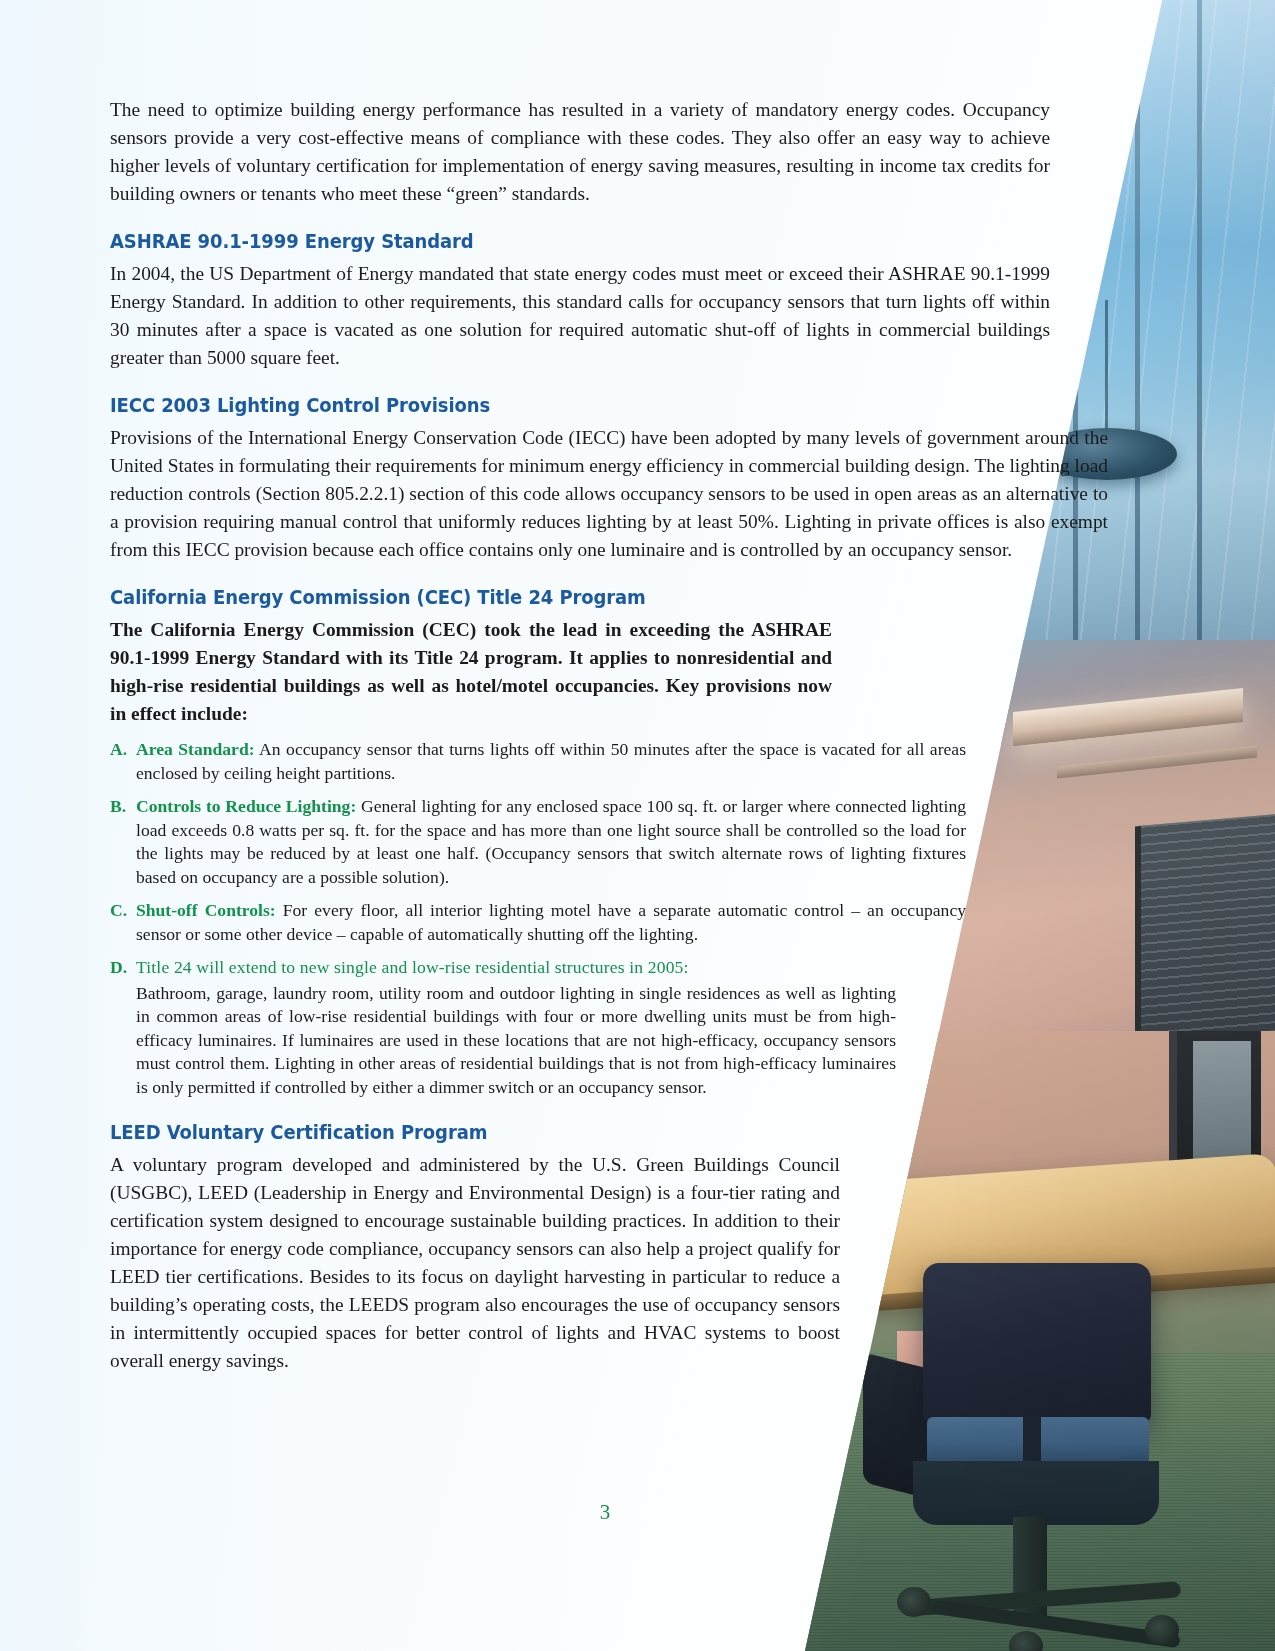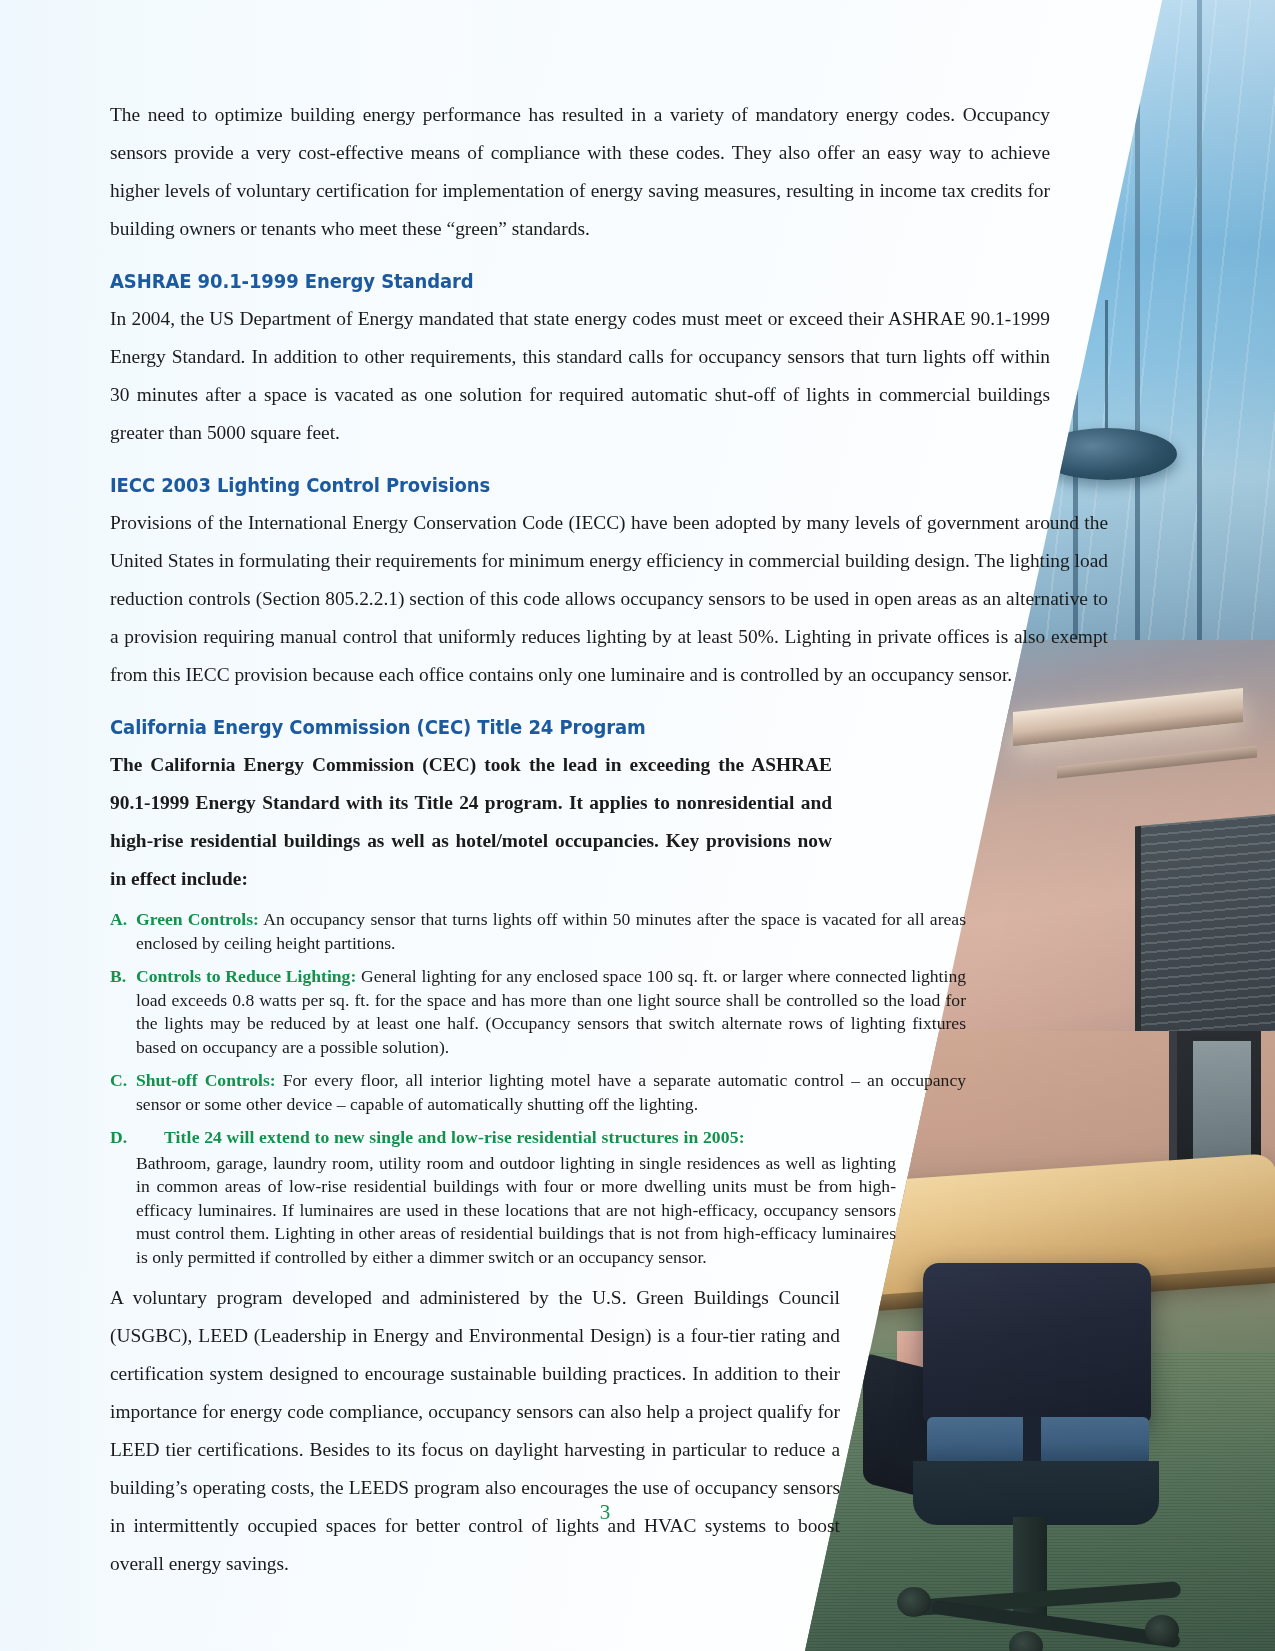--- a/index.html
+++ b/index.html
@@ -342,21 +342,21 @@
     font-weight: bold;
     font-size: 20px;
     letter-spacing: -0.1px;
     color: #1b5aa0;
     margin: 22px 0 7px 0;
     line-height: 1.15;
   }
 
   p.body {
     font-size: 19.4px;
-    line-height: 38px;
+    line-height: 28px;
     color: #1b1b1b;
     margin: 0 0 2px 0;
     text-align: justify;
     -webkit-hyphens: none;
     hyphens: none;
   }
   p.body.narrow {
     width: 722px;
     font-weight: bold;
   }
@@ -392,27 +392,26 @@
   }
   .list li .lead {
     font-weight: bold;
     color: #12924b;
   }
   .list li.all-green {
     width: 800px;
   }
   .list li.all-green .headline {
     display: block;
-    font-weight: bold;
+    font-weight: normal;
     color: #12924b;
     font-size: 17.6px;
     line-height: 23.5px;
     letter-spacing: .15px;
     margin-bottom: 2px;
-    margin-left: 28px;
   }
   .list li.all-green .detail {
     display: block;
     text-align: justify;
     width: 760px;
   }
 
   .leed-body {
     width: 730px;
   }
@@ -487,38 +486,39 @@
 
     <h2 class="section-heading">IECC 2003 Lighting Control Provisions</h2>
     <p class="body full">Provisions of the International Energy Conservation Code (IECC) have been adopted by many levels of government around the United States in formulating their requirements for minimum energy efficiency in commercial building design. The lighting load reduction controls (Section 805.2.2.1) section of this code allows occupancy sensors to be used in open areas as an alternative to a provision requiring manual control that uniformly reduces lighting by at least 50%. Lighting in private offices is also exempt from this IECC provision because each office contains only one luminaire and is controlled by an occupancy sensor.</p>
 
     <h2 class="section-heading">California Energy Commission (CEC) Title 24 Program</h2>
     <p class="body narrow">The California Energy Commission (CEC) took the lead in exceeding the ASHRAE 90.1-1999 Energy Standard with its Title 24 program. It applies to nonresidential and high-rise residential buildings as well as hotel/motel occupancies. Key provisions now in effect include:</p>
 
     <ul class="list">
 
       <li>
-        <span class="marker">A.</span><span class="lead">Green Controls:</span><span> An occupancy sensor that turns lights off within 50 minutes after the space is vacated for all areas enclosed by ceiling height partitions.</span>
+        <span class="marker">A.</span><span class="lead">Area Standard:</span><span> An occupancy sensor that turns lights off within 50 minutes after the space is vacated for all areas enclosed by ceiling height partitions.</span>
       </li>
 
       <li>
         <span class="marker">B.</span><span class="lead">Controls to Reduce Lighting:</span><span> General lighting for any enclosed space 100 sq. ft. or larger where connected lighting load exceeds 0.8 watts per sq. ft. for the space and has more than one light source shall be controlled so the load for the lights may be reduced by at least one half. (Occupancy sensors that switch alternate rows of lighting fixtures based on occupancy are a possible solution).</span>
       </li>
 
       <li>
         <span class="marker">C.</span><span class="lead">Shut-off Controls:</span><span> For every floor, all interior lighting motel have a separate automatic control – an occupancy sensor or some other device – capable of automatically shutting off the lighting.</span>
       </li>
 
       <li class="all-green">
         <span class="marker">D.</span>
         <span class="headline">Title 24 will extend to new single and low-rise residential structures in 2005:</span>
         <span class="detail">Bathroom, garage, laundry room, utility room and outdoor lighting in single residences as well as lighting in common areas of low-rise residential buildings with four or more dwelling units must be from high-efficacy luminaires. If luminaires are used in these locations that are not high-efficacy, occupancy sensors must control them. Lighting in other areas of residential buildings that is not from high-efficacy luminaires is only permitted if controlled by either a dimmer switch or an occupancy sensor.</span>
       </li>
 
     </ul>
 
+    <h2 class="section-heading">LEED Voluntary Certification Program</h2>
     <p class="body leed-body">A voluntary program developed and administered by the U.S. Green Buildings Council (USGBC), LEED (Leadership in Energy and Environmental Design) is a four-tier rating and certification system designed to encourage sustainable building practices. In addition to their importance for energy code compliance, occupancy sensors can also help a project qualify for LEED tier certifications. Besides to its focus on daylight harvesting in particular to reduce a building’s operating costs, the LEEDS program also encourages the use of occupancy sensors in intermittently occupied spaces for better control of lights and HVAC systems to boost overall energy savings.</p>
 
   </div>
 
   <div class="page-number">3</div>
 
 </div>
 
 </body></html>

